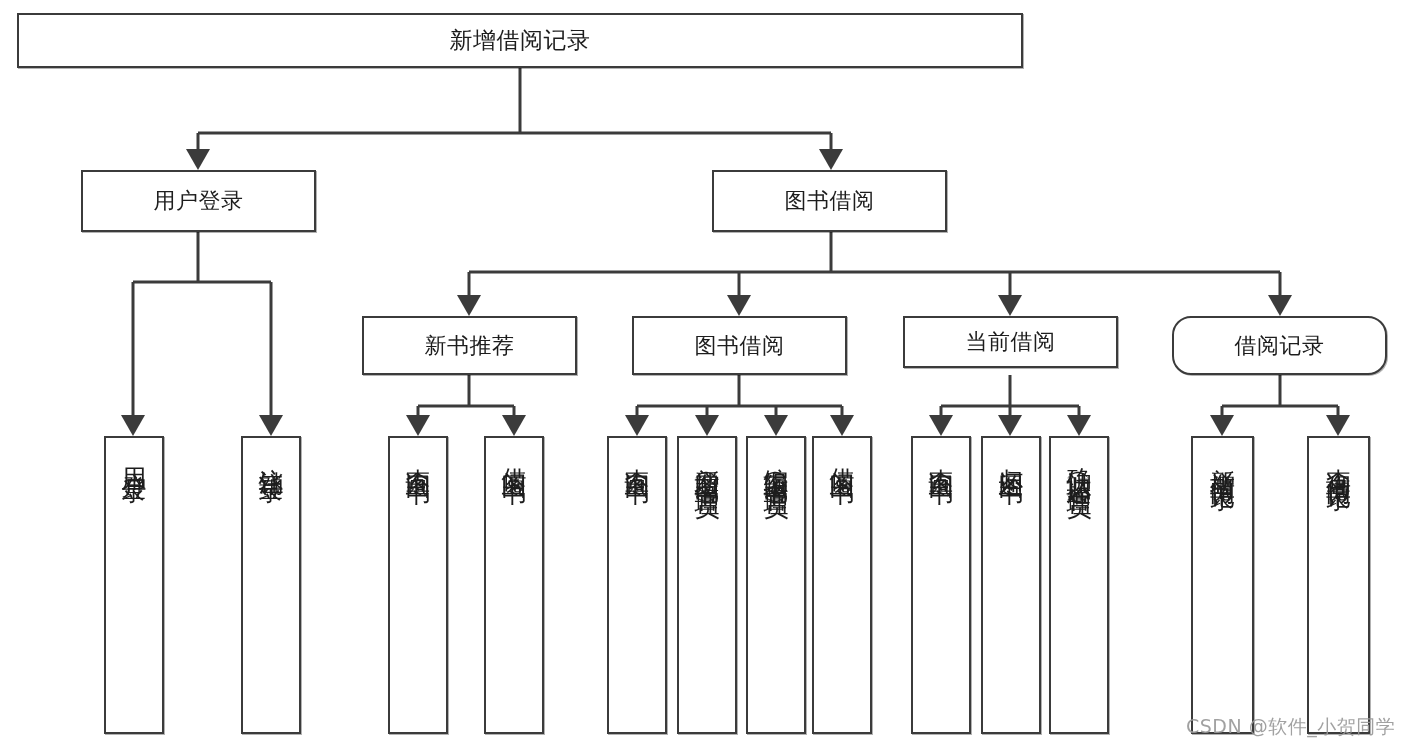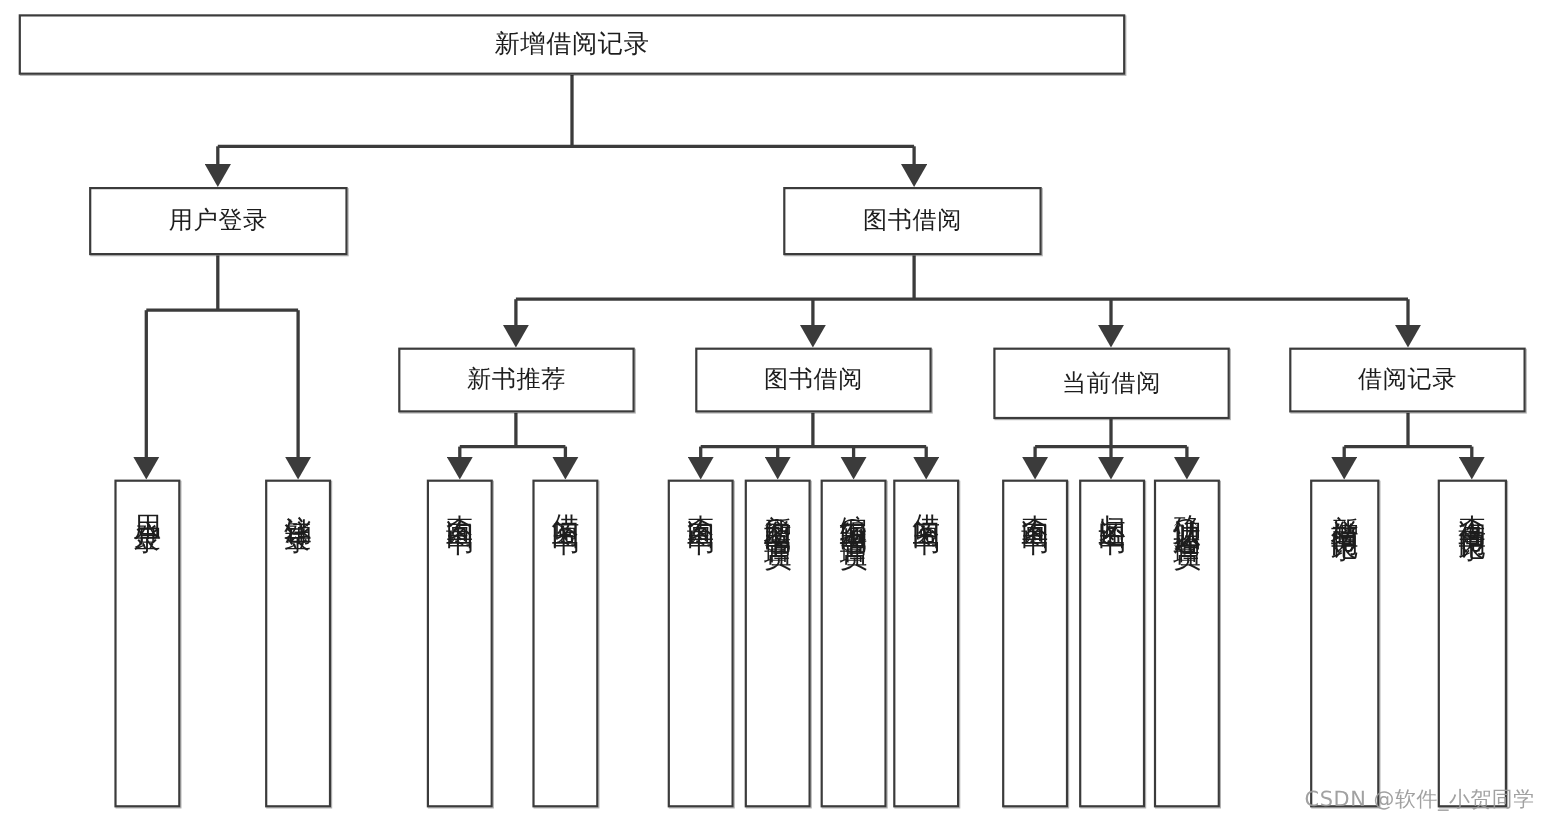--- a/index.html
+++ b/index.html
@@ -140,24 +140,24 @@
   <div class="node horiz" style="left:712px; top:170px; width:235px; height:62px;">
     <span class="node-label">图书借阅</span>
   </div>
 
   <div class="node horiz" style="left:632px; top:316px; width:215px; height:59px;">
     <span class="node-label">图书借阅</span>
   </div>
   <div class="node horiz" style="left:362px; top:316px; width:215px; height:59px;">
     <span class="node-label">新书推荐</span>
   </div>
-  <div class="node horiz" style="left:903px; top:316px; width:215px; height:65px;">
+  <div class="node horiz" style="left:903px; top:316px; width:215px; height:52px;">
     <span class="node-label">当前借阅</span>
   </div>
-  <div class="node horiz" style="left:1172px; top:316px; width:215px; height:59px;">
+  <div class="node horiz" style="left:1172px; top:316px; width:215px; height:59px;border-radius:19px;">
     <span class="node-label">借阅记录</span>
   </div>
 
   <div class="node vert" style="left:104px; top:436px; width:60px; height:298px;">
     <span class="node-label">用户登录</span>
   </div>
   <div class="node vert" style="left:241px; top:436px; width:60px; height:298px;">
     <span class="node-label">注销登录</span>
   </div>
 

